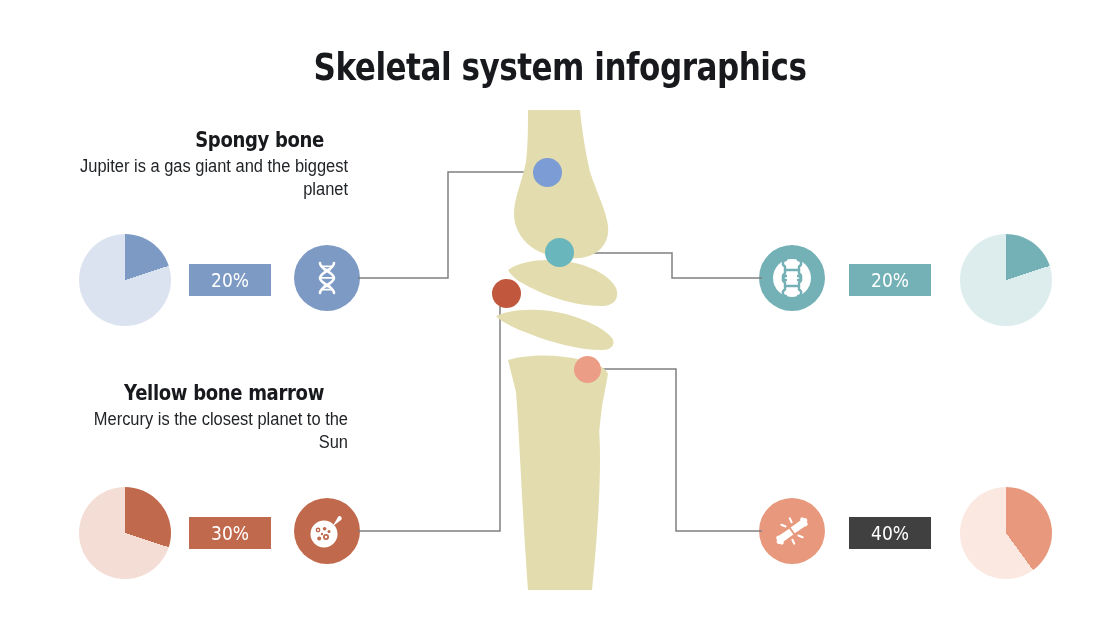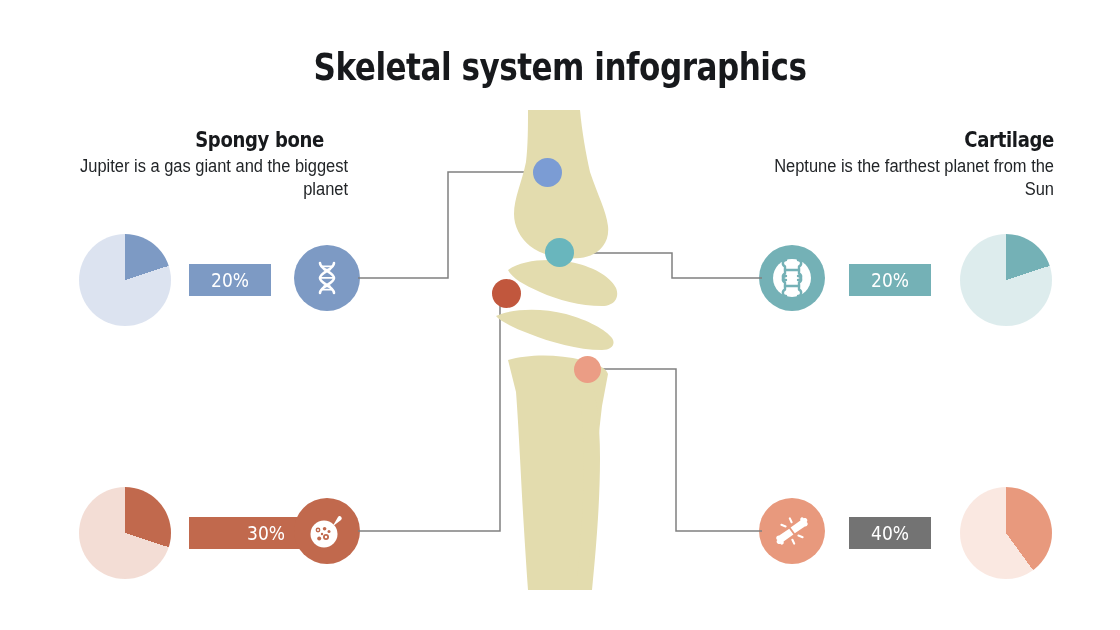--- a/index.html
+++ b/index.html
@@ -104,21 +104,21 @@
   
   #pie-spongy   { left: 79px;  top: 234px; }
   #bar-spongy   { left: 189px; top: 264px; }
   #icon-spongy  { left: 294px; top: 245px; }
   
   #icon-cartilage { left: 759px; top: 245px; }
   #bar-cartilage  { left: 849px; top: 264px; }
   #pie-cartilage  { left: 960px; top: 234px; }
   
   #pie-marrow   { left: 79px;  top: 487px; }
-  #bar-marrow   { left: 189px; top: 517px; padding-left: 36px; }
+  #bar-marrow   { left: 189px; top: 517px; }
   #icon-marrow  { left: 294px; top: 498px; }
   
   #icon-compact { left: 759px; top: 498px; }
   #bar-compact  { left: 849px; top: 517px; }
   #pie-compact  { left: 960px; top: 487px; }
 
   
   #knee {
     position: absolute;
     left: 430px;
@@ -147,42 +147,42 @@
 
 <div id="slide">
 
   <div id="title">Skeletal system infographics</div>
 
   <div class="txt-block al-left" id="txt-spongy">
     <h2>Spongy bone</h2>
     <p>Jupiter is a gas giant and the biggest planet</p>
   </div>
 
-  <div class="txt-block al-right" id="txt-cartilage">
-    <h2>Cartilage</h2>
-    <p>Neptune is the farthest planet from the Sun</p>
-  </div>
-
+
+  <div class="txt-block al-left" id="txt-marrow">
+    <h2>Yellow bone marrow</h2>
+    <p>Mercury is the closest planet to the Sun</p>
+  </div>
 
 
   <div class="pie" id="pie-spongy" style="background: conic-gradient(rgb(125, 154, 196) 0deg, rgb(125, 154, 196) 72deg, rgb(220, 227, 240) 72deg, rgb(220, 227, 240) 360deg);"></div>
   <div class="pie" id="pie-cartilage" style="background: conic-gradient(rgb(116, 177, 182) 0deg, rgb(116, 177, 182) 72deg, rgb(221, 236, 237) 72deg, rgb(221, 236, 237) 360deg);"></div>
   <div class="pie" id="pie-marrow" style="background: conic-gradient(rgb(193, 105, 77) 0deg, rgb(193, 105, 77) 108deg, rgb(243, 221, 213) 108deg, rgb(243, 221, 213) 360deg);"></div>
   <div class="pie" id="pie-compact" style="background: conic-gradient(rgb(232, 153, 125) 0deg, rgb(232, 153, 125) 144deg, rgb(250, 232, 225) 144deg, rgb(250, 232, 225) 360deg);"></div>
 
   <div class="pct-bar" id="bar-spongy" style="background: rgb(125, 154, 196);">
     <span>20%</span>
   </div>
   <div class="pct-bar" id="bar-cartilage" style="background: rgb(116, 177, 182);">
     <span>20%</span>
   </div>
   <div class="pct-bar" id="bar-marrow" style="background: rgb(193, 105, 77);">
     <span>30%</span>
   </div>
-  <div class="pct-bar" id="bar-compact" style="background: #737373;">
+  <div class="pct-bar" id="bar-compact" style="background: #404040;">
     <span>40%</span>
   </div>
 
   <div class="icon-circle" id="icon-spongy" style="background: rgb(125, 154, 196);">
     <svg width="40" height="40" viewBox="0 0 40 40">
       <g stroke="#ffffff" stroke-width="2.6" fill="none" stroke-linecap="round">
         <path d="M13 5 C13 12, 27 14, 27 20 C27 26, 13 28, 13 35"></path>
         <path d="M27 5 C27 12, 13 14, 13 20 C13 26, 27 28, 27 35"></path>
       </g>
       <g stroke="#ffffff" stroke-width="1.9" stroke-linecap="round">

